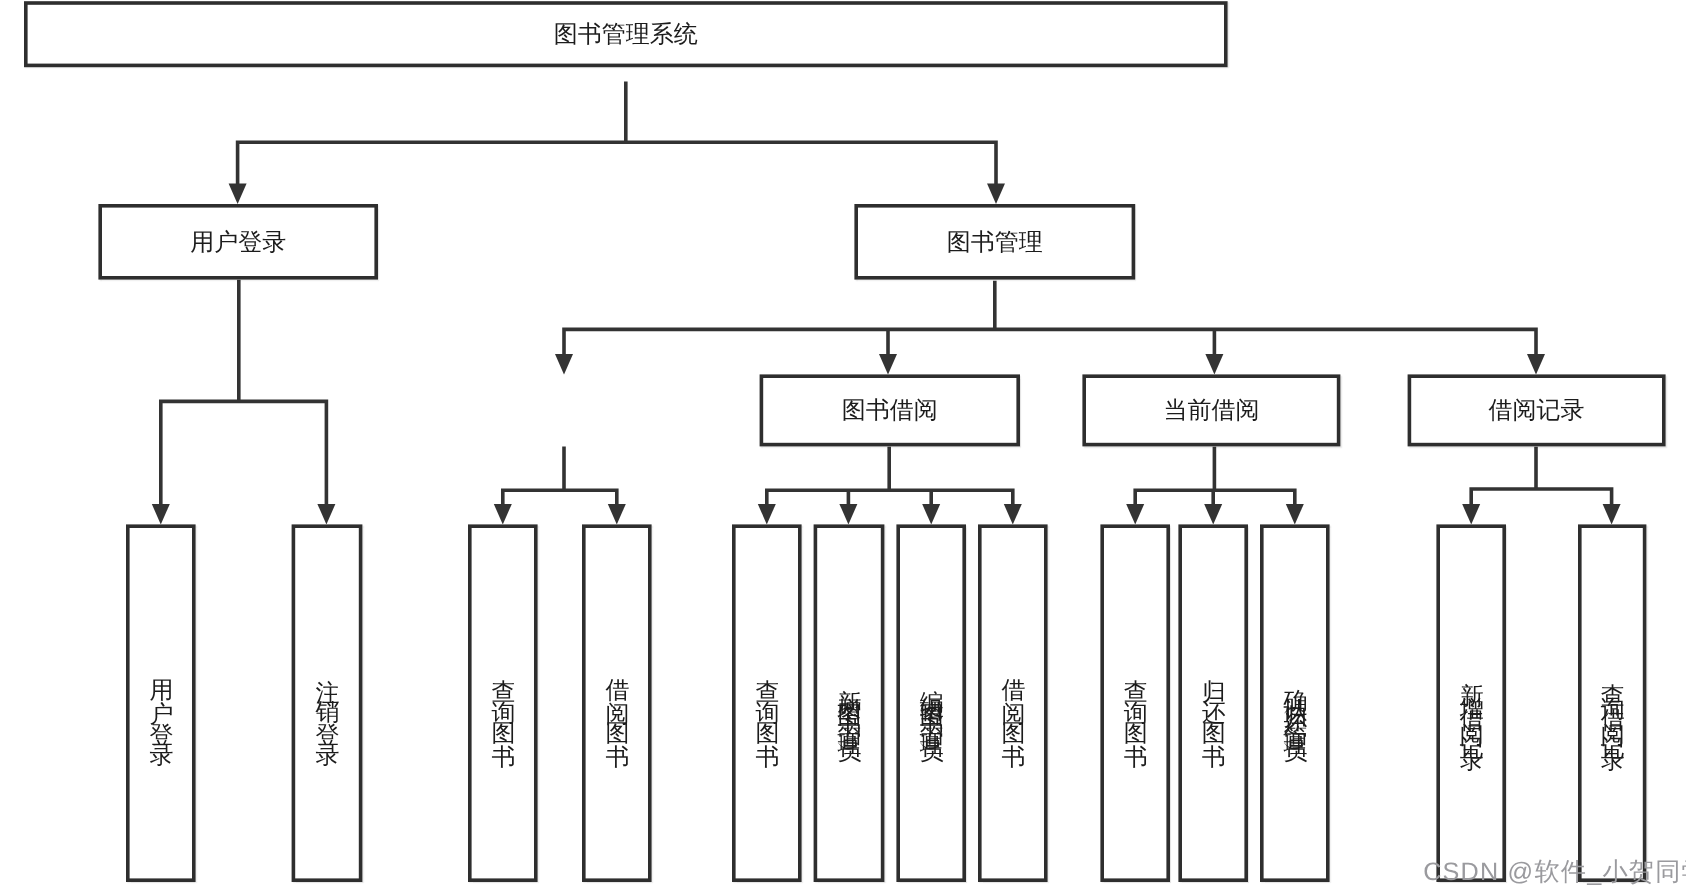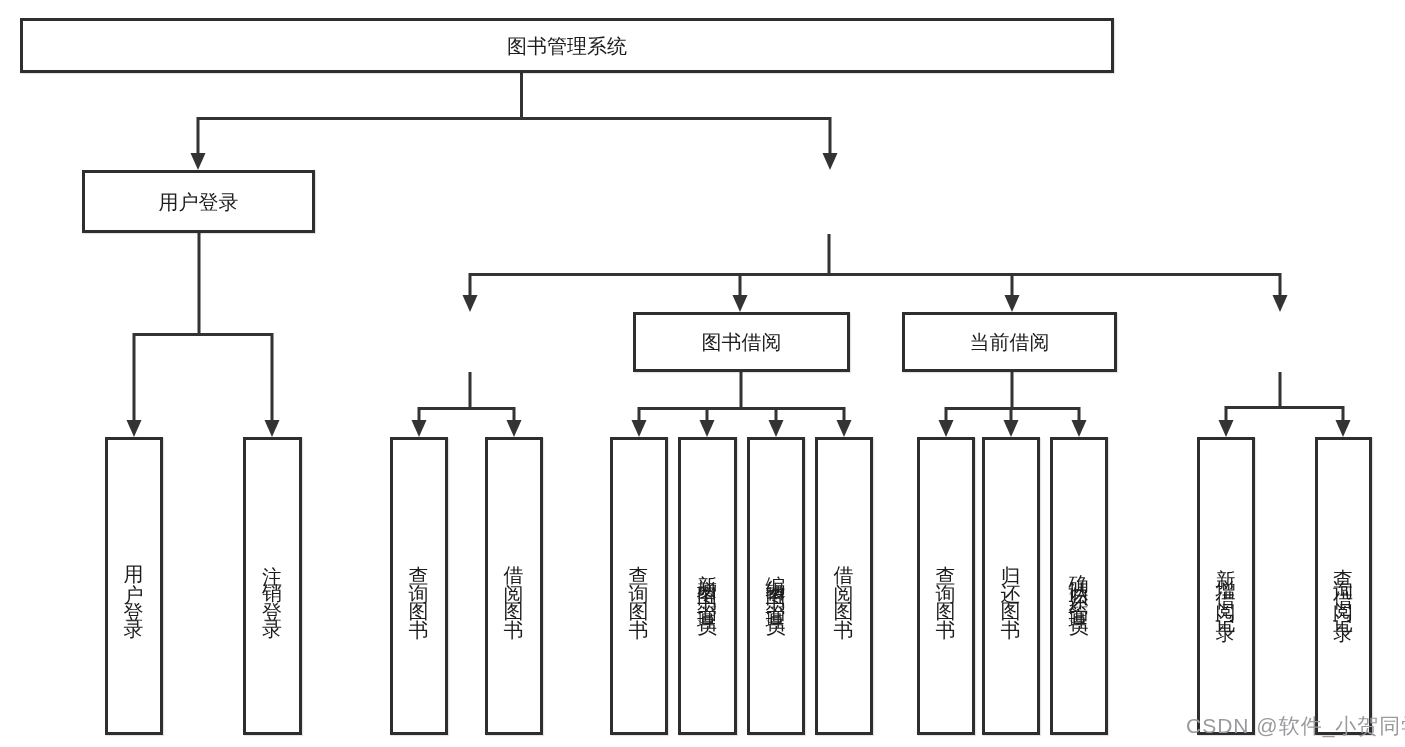--- a/index.html
+++ b/index.html
@@ -82,26 +82,28 @@
       <polygon points="768.5,420 783.5,420 776,437"></polygon>
       <polygon points="836.5,420 851.5,420 844,437"></polygon>
       <polygon points="938.5,420 953.5,420 946,437"></polygon>
       <polygon points="1003.5,420 1018.5,420 1011,437"></polygon>
       <polygon points="1071.5,420 1086.5,420 1079,437"></polygon>
       <polygon points="1218.5,420 1233.5,420 1226,437"></polygon>
       <polygon points="1335.5,420 1350.5,420 1343,437"></polygon>
     </g>
   </svg>
 
-  <div class="box" style="left:20px;top:18px;width:1094px;height:55px">图书管理系统</div>
+  <div class="box" style="left:20px;top:1px;width:1003px;height:55px">图书管理系统</div>
 
   <div class="box" style="left:82px;top:170px;width:233px;height:63px">用户登录</div>
+  <div class="box" style="left:712px;top:170px;width:234px;height:63px">图书管理</div>
 
   <div class="box" style="left:633px;top:312px;width:217px;height:60px">图书借阅</div>
   <div class="box" style="left:902px;top:312px;width:215px;height:60px">当前借阅</div>
+  <div class="box" style="left:1173px;top:312px;width:215px;height:60px">借阅记录</div>
 
   <div class="box vbox sp-lg" style="left:105px;width:58px">用户登录</div>
   <div class="box vbox sp-lg" style="left:243px;width:59px">注销登录</div>
 
   <div class="box vbox sp-lg" style="left:390px;width:58px">查询图书</div>
   <div class="box vbox sp-lg" style="left:485px;width:58px">借阅图书</div>
 
   <div class="box vbox sp-lg" style="left:610px;width:58px">查询图书</div>
   <div class="box vbox sp-sm" style="left:678px;width:59px">新增图书（管理员）</div>
   <div class="box vbox sp-sm" style="left:747px;width:58px">编辑图书（管理员）</div>

